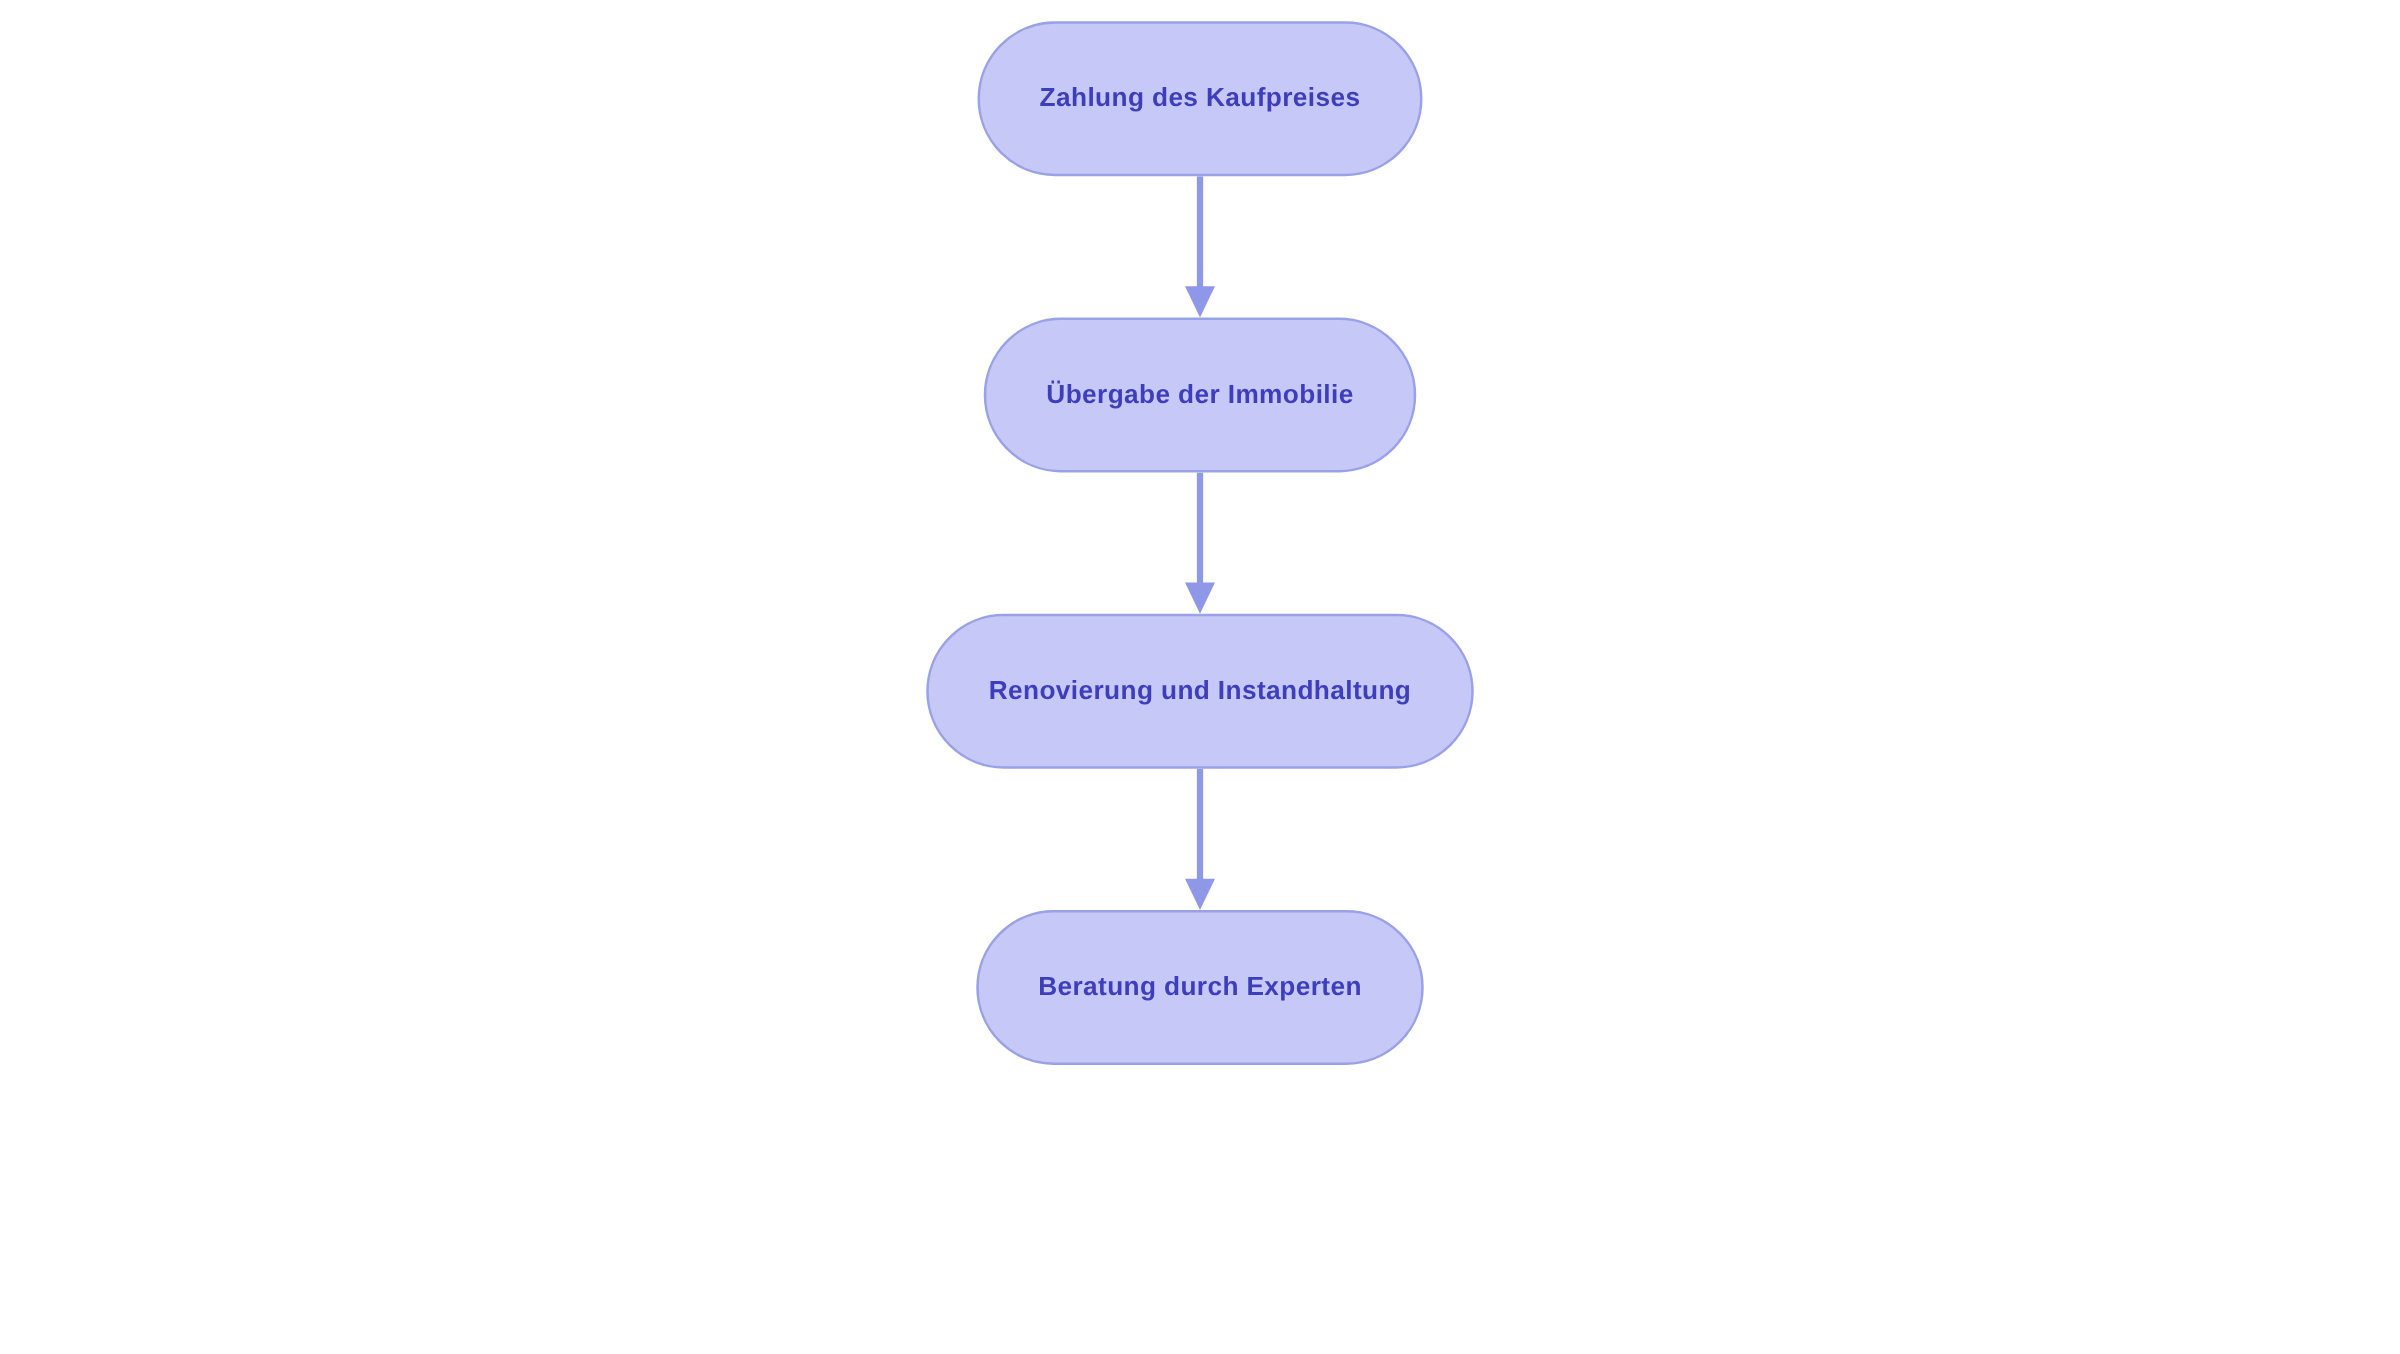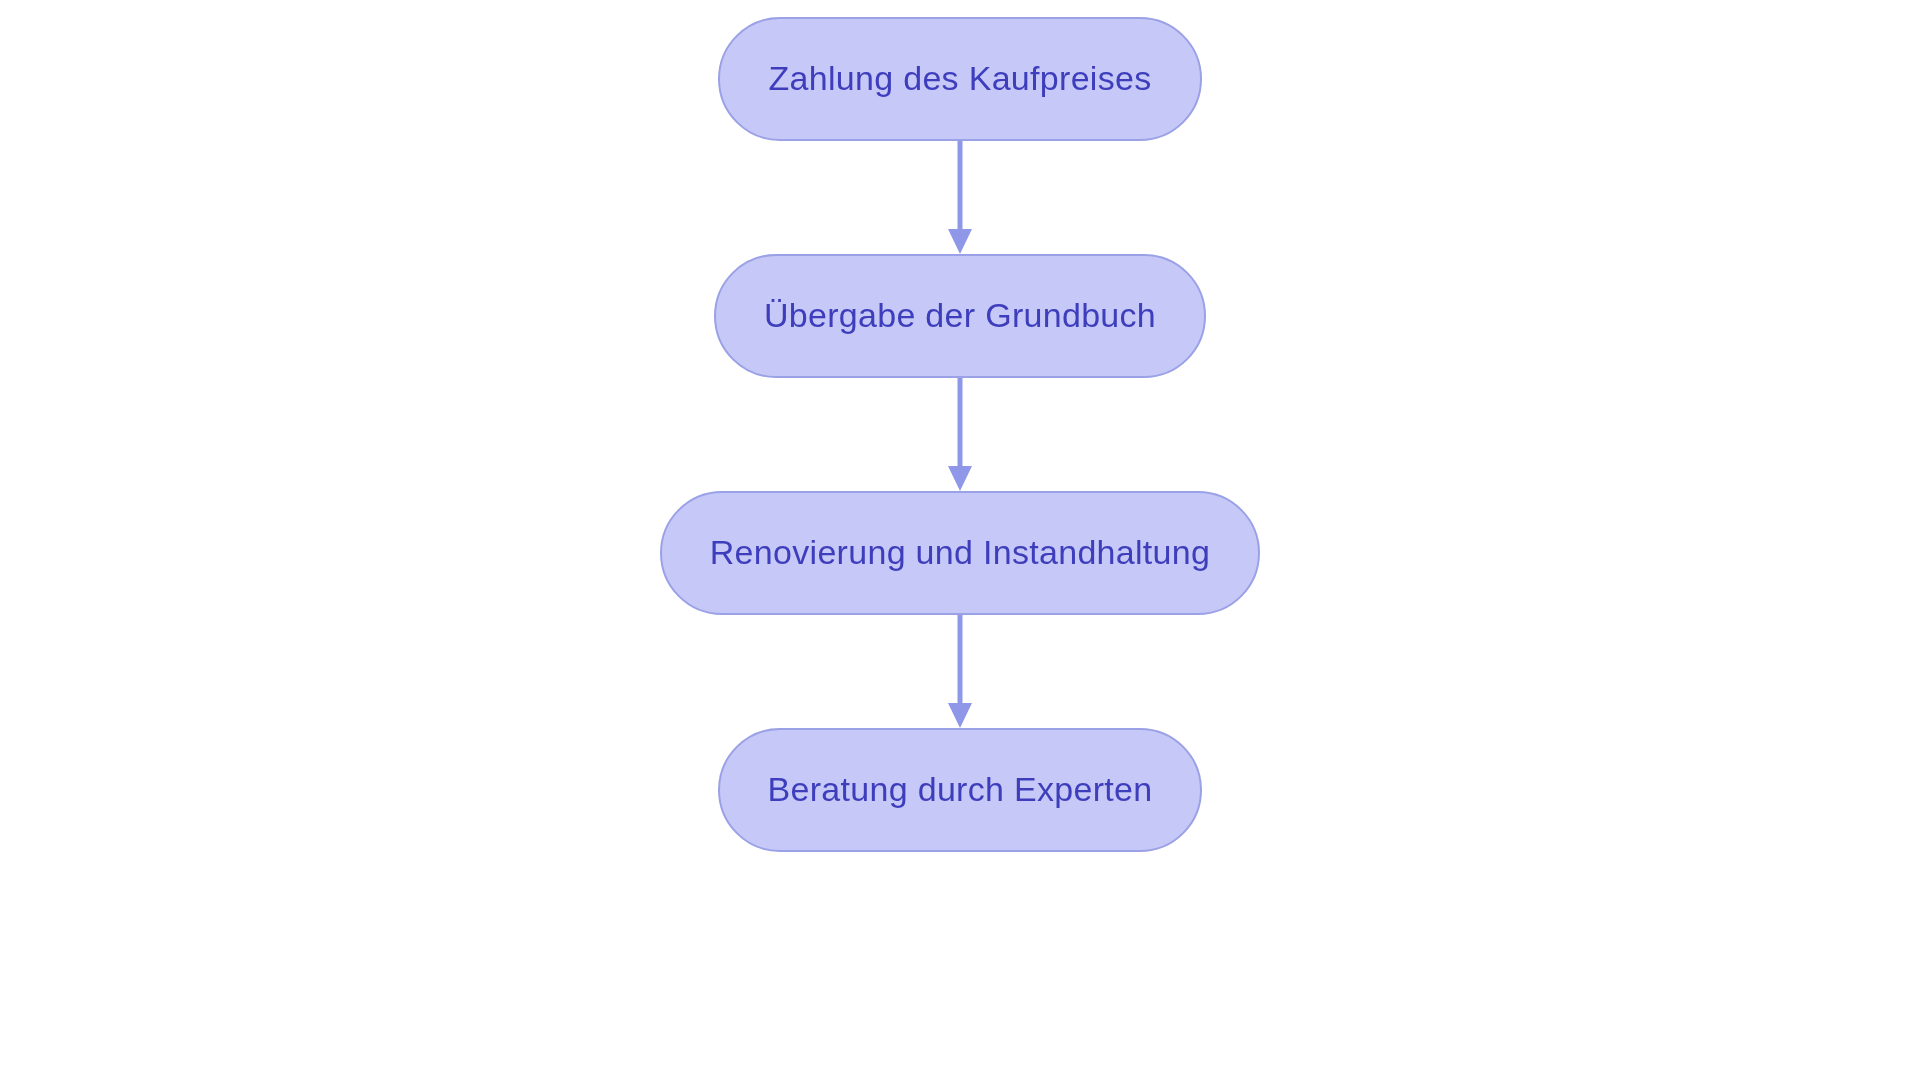--- a/index.html
+++ b/index.html
@@ -38,22 +38,22 @@
     border-radius: 62px;
     background: var(--node-fill, #c6c9f7);
     border: 2px solid var(--node-border, #9aa1e6);
     display: flex;
     align-items: center;
     justify-content: center;
     white-space: nowrap;
   }
   .node-label {
     color: var(--text, #3e3ebd);
-    font-size: 34px;
-    font-weight: 400;
+    font-size: 21px;
+    font-weight: 700;
     letter-spacing: 0.3px;
     line-height: 1;
     padding-bottom: 2px;
   }
   .arrow {
     height: 113px;
     width: 28px;
     display: flex;
     align-items: flex-start;
     justify-content: center;
@@ -78,21 +78,21 @@
         <div class="arrow">
           <svg width="28" height="113" viewBox="0 0 28 113" xmlns="http://www.w3.org/2000/svg">
             <line class="arrow-line" x1="14" y1="0" x2="14" y2="90" stroke-width="5" stroke="#8f97e9"></line>
             <path class="arrow-head" d="M2 88 L26 88 L14 113 Z" fill="#8f97e9"></path>
           </svg>
         </div>
       </div>
 
       <div class="step">
         <div class="node">
-          <span class="node-label">Übergabe der Grundbuch</span>
+          <span class="node-label">Übergabe der Immobilie</span>
         </div>
         <div class="arrow">
           <svg width="28" height="113" viewBox="0 0 28 113" xmlns="http://www.w3.org/2000/svg">
             <line class="arrow-line" x1="14" y1="0" x2="14" y2="90" stroke-width="5" stroke="#8f97e9"></line>
             <path class="arrow-head" d="M2 88 L26 88 L14 113 Z" fill="#8f97e9"></path>
           </svg>
         </div>
       </div>
 
 

